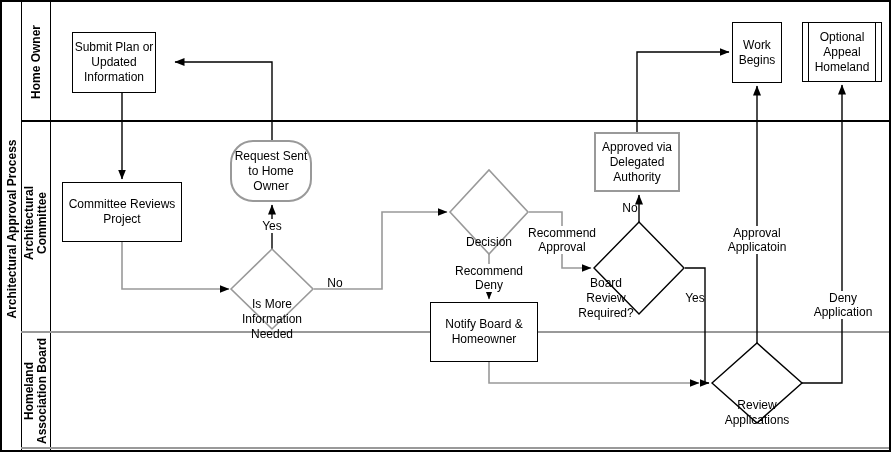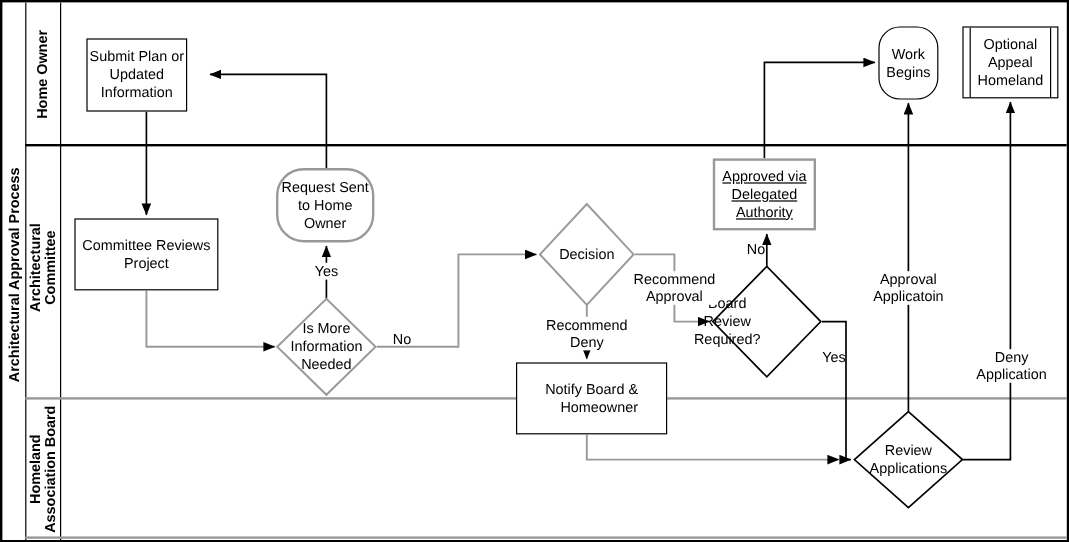--- a/index.html
+++ b/index.html
@@ -20,21 +20,21 @@
   svg.wires{position:absolute;left:0;top:0;pointer-events:none;}
   .box{
     position:absolute;box-sizing:border-box;background:#fff;border:1.4px solid #000;
     display:flex;align-items:center;justify-content:center;text-align:center;
     font-size:12px;line-height:15px;white-space:pre-line;
   }
   .box.grayborder{border:2px solid #999;}
   .innerline{position:absolute;top:0;bottom:0;width:1.3px;background:#000;}
   .dlabel{
     position:absolute;transform:translate(-50%,-50%);text-align:center;
-    font-size:12px;line-height:15px;white-space:pre-line;
+    font-size:12px;line-height:15px;white-space:pre-line;margin-top:30px;
   }
   .elabel{
     position:absolute;transform:translate(-50%,-50%);text-align:center;
     font-size:12px;line-height:14px;white-space:pre-line;background:#fff;padding:0 2px;
   }
   .elabel.nobg{background:transparent;padding:0;}
 </style>
 </head>
 <body>
 
@@ -85,26 +85,26 @@
   </svg>
 
   <div class="box" style="left:70px;top:30px;width:84px;height:61px;">Submit Plan or
 Updated
 Information</div>
   <div class="box" style="left:60px;top:180px;width:120px;height:60px;">Committee Reviews
 Project</div>
   <div class="box grayborder" style="left:228px;top:138px;width:82px;height:62px;border-radius:23px;">Request Sent
 to Home
 Owner</div>
-  <div class="box grayborder" style="left:592px;top:130px;width:86px;height:60px;text-decoration:underline;">Approved via
+  <div class="box grayborder" style="left:592px;top:130px;width:86px;height:60px;">Approved via
 Delegated
 Authority</div>
-  <div class="box" style="left:428px;top:300px;width:126px;height:60px;text-align:right;">Notify Board &amp;
+  <div class="box" style="left:428px;top:300px;width:108px;height:60px;">Notify Board &amp;
 Homeowner</div>
-  <div class="box" style="left:730px;top:20px;width:50px;height:61px;border-radius:18px;">Work
+  <div class="box" style="left:730px;top:20px;width:50px;height:61px;">Work
 Begins</div>
   <div class="box" style="left:800px;top:20px;width:80px;height:60px;">
     <div class="innerline" style="left:5px;"></div>
     <div class="innerline" style="right:5px;"></div>
     <span>Optional
 Appeal
 Homeland</span>
   </div>
 
   <div class="dlabel" style="left:270px;top:287px;">Is More

